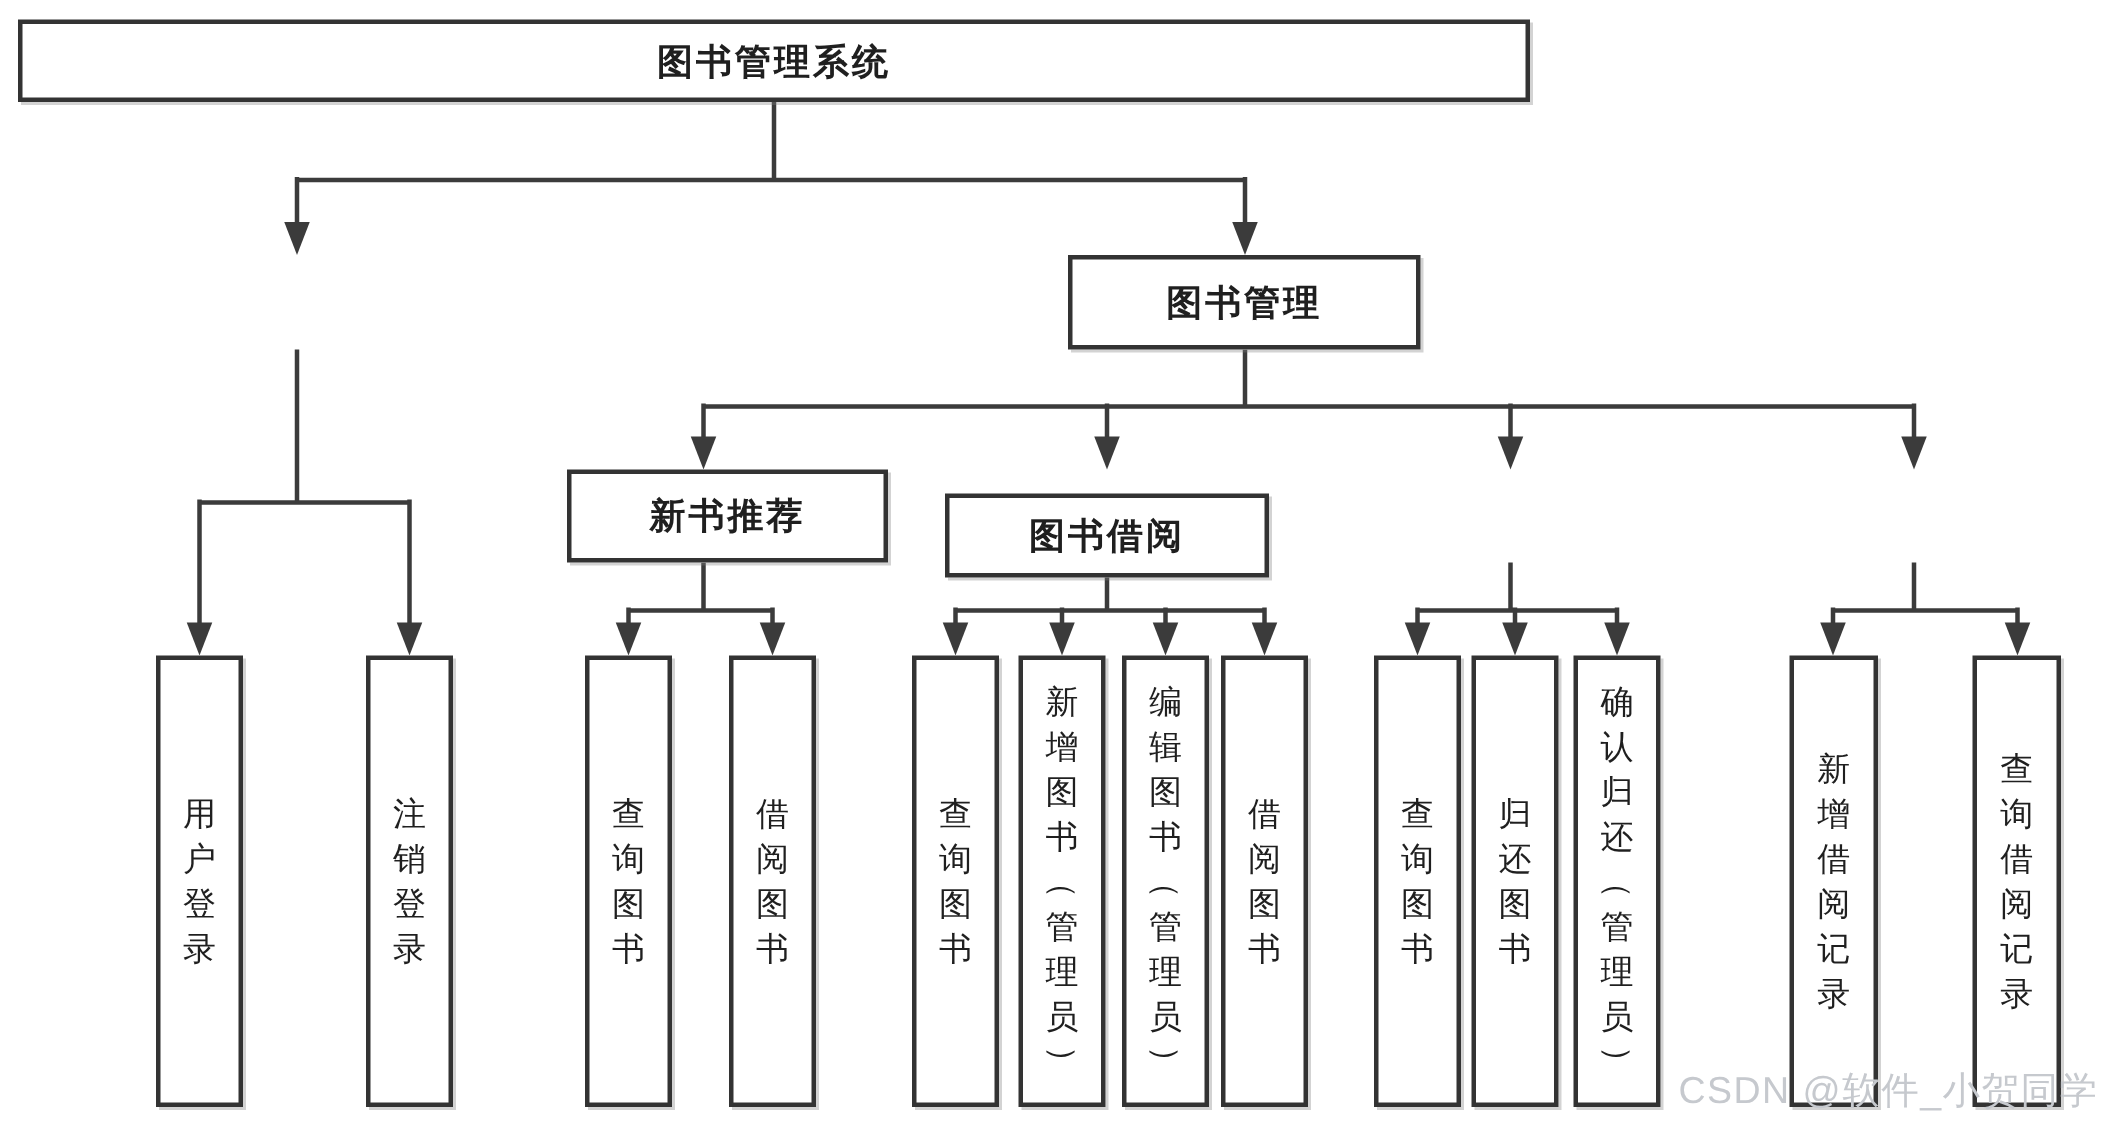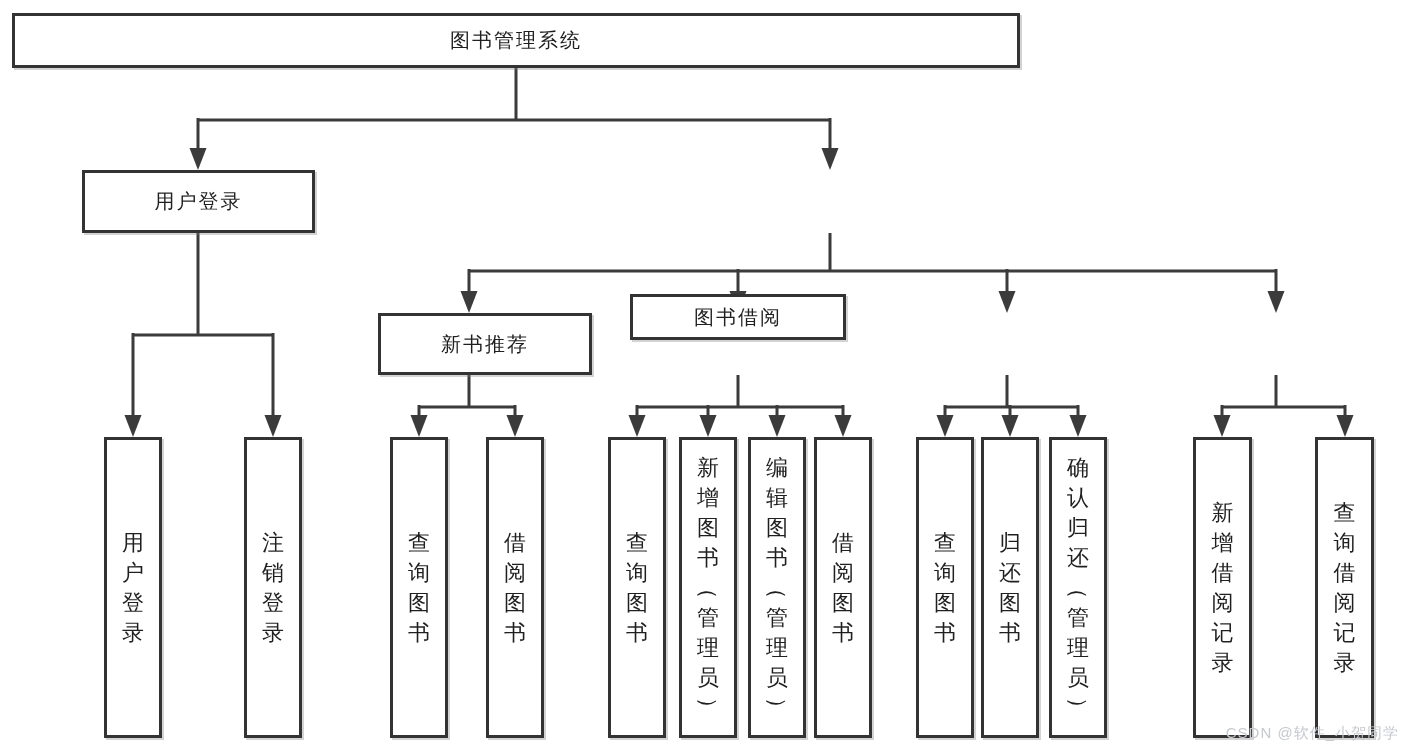--- a/index.html
+++ b/index.html
@@ -31,23 +31,24 @@
     background:var(--box-fill);
     border:3px solid var(--box-border);
     box-shadow:2px 2px 0 rgba(130,130,130,0.35);
     box-sizing:border-box;
     display:flex;
     align-items:center;
     justify-content:center;
     z-index:2;
   }
   .node.h span{
-    font-size:20px;
+    font-size:24px;
     letter-spacing:2px;
     white-space:nowrap;
+    font-weight:bold;
   }
   .node.v{
     flex-direction:column;
   }
   .vtext{
     display:flex;
     flex-direction:column;
     align-items:center;
     justify-content:center;
     font-size:22px;
@@ -58,21 +59,21 @@
     align-items:center;
     justify-content:center;
   }
   .vchar.rot{
     transform:rotate(90deg);
   }
   .watermark{
     position:absolute;
     right:6px;
     bottom:4px;
-    font-size:15px;
+    font-size:25px;
     letter-spacing:1px;
     color:var(--watermark);
     z-index:5;
     white-space:nowrap;
   }
 </style>
 </head>
 <body>
 
 <div class="canvas">
@@ -114,28 +115,28 @@
       <polygon points="1069.5,415 1086.5,415 1078,437"></polygon>
       <polygon points="1213.5,415 1230.5,415 1222,437"></polygon>
       <polygon points="1336.5,415 1353.5,415 1345,437"></polygon>
     </g>
   </svg>
 
   <div class="node h" style="left:12px;top:13px;width:1008px;height:55px">
     <span>图书管理系统</span>
   </div>
 
-  <div class="node h" style="left:82px;top:170px;width:233px;height:63px">
-    <span>用户登录</span>
+  <div class="node h" style="left:712px;top:170px;width:235px;height:63px">
+    <span>图书管理</span>
   </div>
 
   <div class="node h" style="left:378px;top:313px;width:214px;height:62px">
     <span>新书推荐</span>
   </div>
-  <div class="node h" style="left:630px;top:294px;width:216px;height:46px">
+  <div class="node h" style="left:630px;top:329px;width:216px;height:56px">
     <span>图书借阅</span>
   </div>
 
   <div class="node v" style="left:104px;top:437px;width:58px;height:301px">
     <span class="vtext">
         <span class="vchar">用</span>
         <span class="vchar">户</span>
         <span class="vchar">登</span>
         <span class="vchar">录</span>
       </span>

